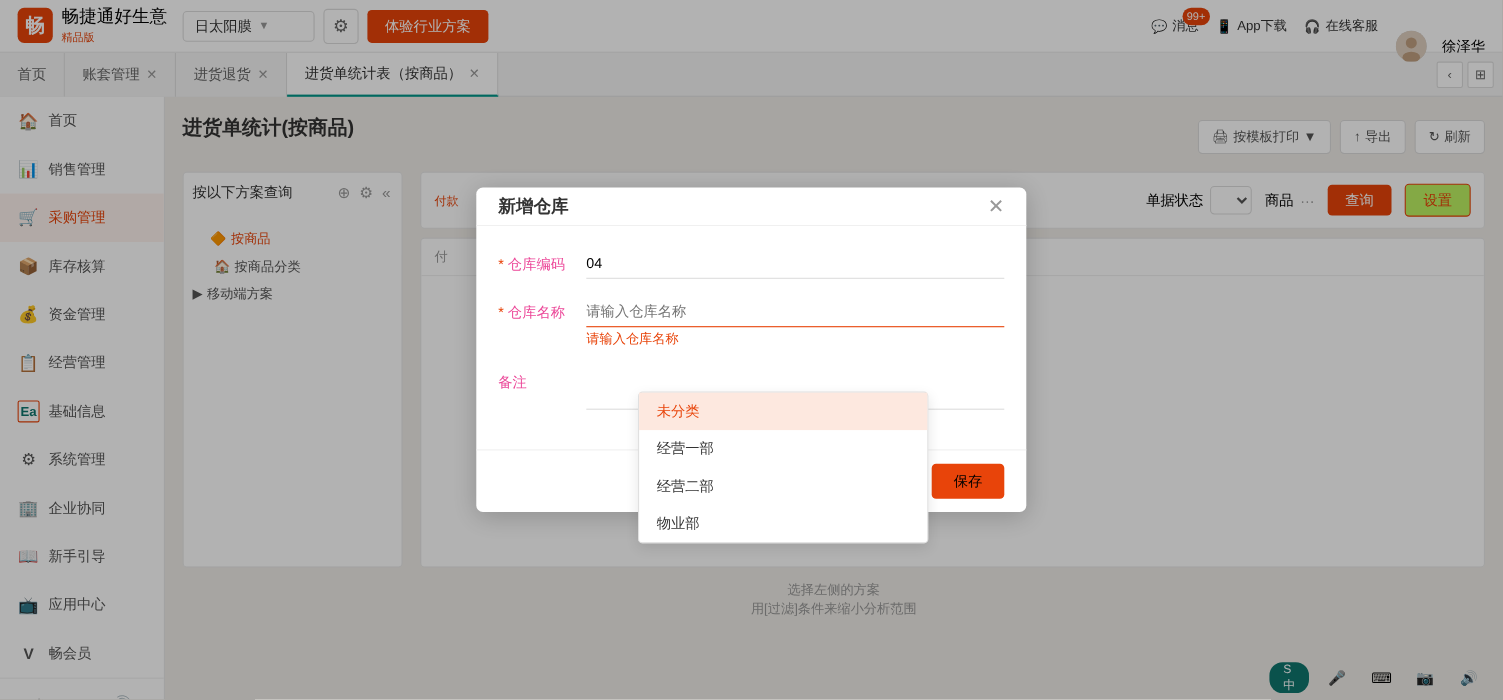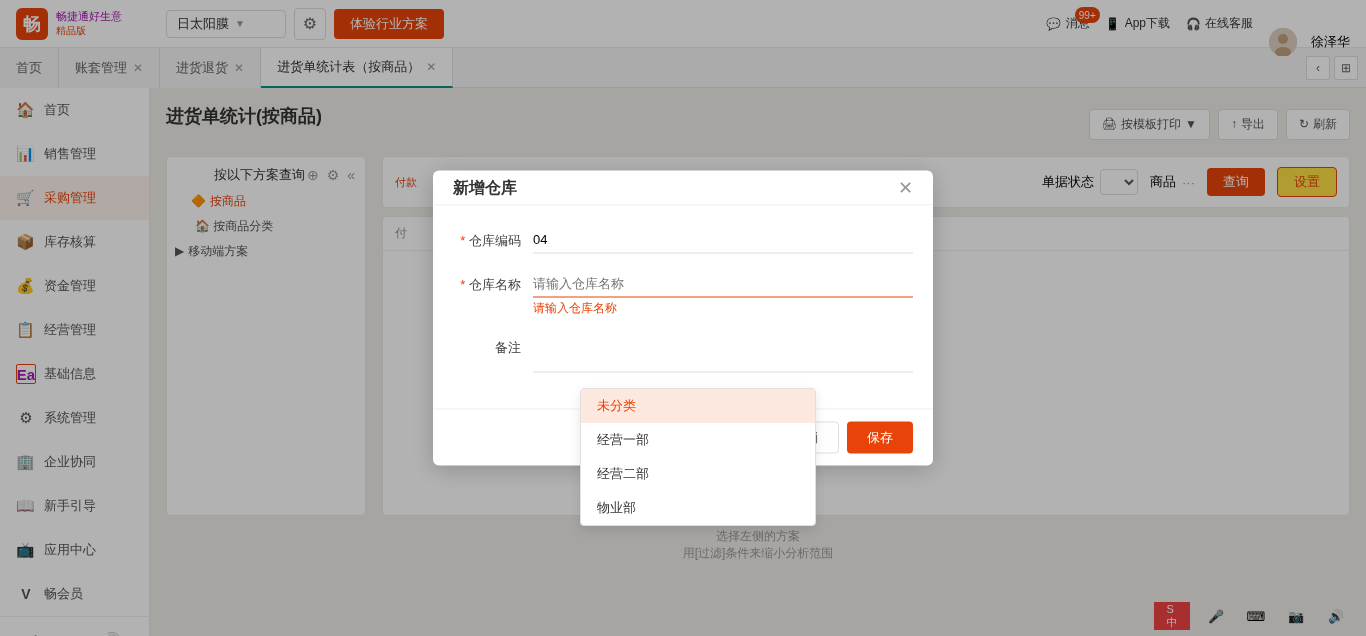--- a/index.html
+++ b/index.html
@@ -22,21 +22,21 @@
       width: 150px;
     }
     .logo-icon {
       width: 32px; height: 32px;
       background: #e8440a;
       border-radius: 6px;
       display: flex; align-items: center; justify-content: center;
       color: white; font-size: 18px; font-weight: bold;
       margin-right: 8px;
     }
-    .logo-text { font-size: 11px; color: #a21caf; line-height: 1.3; }
+    .logo-text { font-size: 16px; color: #000000; line-height: 1.3; }
     .logo-sub { font-size: 10px; color: #e8440a; }
 
     .header-center {
       flex: 1;
       display: flex;
       align-items: center;
       gap: 8px;
     }
     .store-selector {
       display: flex; align-items: center;
@@ -176,41 +176,41 @@
       margin-bottom: 12px;
     }
     .filter-left {
       width: 200px;
       background: #fff;
       border: 1px solid #e8e8e8;
       border-radius: 4px;
       padding: 8px;
     }
     .filter-header {
-      display: flex; align-items: center; justify-content: flex-end;
-      margin-bottom: 4px;
+      display: flex; align-items: center; justify-content: space-between;
+      margin-bottom: 20px;
       font-size: 13px; color: #333;
     }
     .filter-icons { display: flex; gap: 4px; }
     .filter-icon-btn { cursor: pointer; color: #999; font-size: 14px; padding: 2px; }
     .filter-tree { font-size: 12px; }
     .tree-item { padding: 4px 0; color: #555; cursor: pointer; }
     .tree-item.active { color: #e8440a; }
     .tree-arrow { margin-right: 4px; }
     .tree-sub { padding-left: 16px; }
     .table-select {
       border: 1px solid #ddd; border-radius: 4px;
       padding: 4px 8px; font-size: 12px; background: #fff; color: #555;
     }
     .query-btn {
       background: #e8440a; color: white; border: none;
       border-radius: 4px; padding: 5px 16px; cursor: pointer; font-size: 13px;
     }
     .settings-btn {
-      border: 1px solid #e8440a; color: #e8440a; background: #fde047;
+      border: 1px solid #e8440a; color: #e8440a; background: #bef264;
       border-radius: 4px; padding: 5px 16px; cursor: pointer; font-size: 13px;
     }
 
     
     .overlay {
       position: fixed; top: 0; left: 0; width: 100%; height: 100%;
       background: rgba(0,0,0,0.3); z-index: 100;
     }
     .modal {
       position: fixed;
@@ -229,23 +229,23 @@
       border-bottom: 1px solid #f0f0f0;
     }
     .modal-title { font-size: 16px; font-weight: 600; color: #333; }
     .modal-close { cursor: pointer; color: #999; font-size: 18px; }
     .modal-body { padding: 20px; }
     .form-row {
       display: flex; align-items: flex-start;
       margin-bottom: 16px;
     }
     .form-label {
-      width: 80px; text-align: right;
+      width: 80px; text-align: left;
       padding-right: 12px; padding-top: 6px;
-      font-size: 13px; color: #404040;
+      font-size: 13px; color: #ec4899;
     }
     .required::before { content: "* "; color: #e8440a; }
     .form-field { flex: 1; }
     .form-input {
       width: 100%; border: none; border-bottom: 1px solid #ddd;
       padding: 6px 0; font-size: 13px; outline: none;
       background: transparent;
     }
     .form-input.error { border-bottom-color: #e8440a; }
     .error-msg { color: #e8440a; font-size: 12px; margin-top: 2px; }
@@ -257,45 +257,45 @@
     }
     .select-arrow { color: #e8440a; font-size: 16px; }
 
     
     .dropdown-list {
       position: absolute;
       background: #fff;
       border: 1px solid #e0e0e0;
       border-radius: 4px;
       box-shadow: 0 4px 12px rgba(0,0,0,0.1);
-      width: 236px;
+      width: 264px;
       z-index: 200;
       left: 580px;
-      top: 388px;
+      top: 356px;
     }
     .dropdown-item {
       padding: 8px 16px;
       font-size: 13px; color: #333;
       cursor: pointer;
     }
     .dropdown-item.selected { background: #fde8df; color: #e8440a; }
 
     
     .modal-footer {
       display: flex; justify-content: flex-end;
       padding: 12px 20px;
       border-top: 1px solid #f0f0f0;
       gap: 8px;
     }
     .btn-cancel {
       border: 1px solid #ddd; background: #fff; color: #555;
       border-radius: 4px; padding: 6px 20px; cursor: pointer; font-size: 13px;
     }
     .btn-save {
-      background: #e8440a; color: #ffffff; border: none;
+      background: #e8440a; color: #000000; border: none;
       border-radius: 4px; padding: 6px 20px; cursor: pointer; font-size: 13px;
     }
 
     
     .bottom-bar {
       position: fixed; bottom: 0; right: 0;
       display: flex; align-items: center;
       padding: 6px 16px;
       gap: 12px; background: transparent;
     }
@@ -403,21 +403,21 @@
     </div>
     <div class="nav-item">
       <div class="nav-icon">💰</div>
       <span>资金管理</span>
     </div>
     <div class="nav-item">
       <div class="nav-icon">📋</div>
       <span>经营管理</span>
     </div>
     <div class="nav-item">
-      <div class="nav-icon" style="font-size:15px;font-weight:bold;color:#a21caf;border:1px solid #e8440a;border-radius:2px;width:20px;height:20px;display:flex;align-items:center;justify-content:center;">Ea</div>
+      <div class="nav-icon" style="font-size:12px;font-weight:bold;color:#0f766e;border:1px solid #e8440a;border-radius:2px;width:20px;height:20px;display:flex;align-items:center;justify-content:center;">Ea</div>
       <span>基础信息</span>
     </div>
     <div class="nav-item">
       <div class="nav-icon">⚙</div>
       <span>系统管理</span>
     </div>
     <div class="nav-item">
       <div class="nav-icon">🏢</div>
       <span>企业协同</span>
     </div>
@@ -567,18 +567,18 @@
 </div>
 
 <div class="dropdown-list">
   <div class="dropdown-item selected">未分类</div>
   <div class="dropdown-item">经营一部</div>
   <div class="dropdown-item">经营二部</div>
   <div class="dropdown-item">物业部</div>
 </div>
 
 <div class="bottom-bar">
-  <div class="bottom-icon" style="background:#ef4444;border-radius:0;color:white;font-size:11px;padding:2px 18px;">S中</div>
+  <div class="bottom-icon" style="background:#0f766e;border-radius:12px;color:white;font-size:11px;padding:2px 18px;">S中</div>
   <div class="bottom-icon">🎤</div>
   <div class="bottom-icon">⌨</div>
   <div class="bottom-icon">📷</div>
   <div class="bottom-icon">🔊</div>
 </div>
 
 </body></html>

